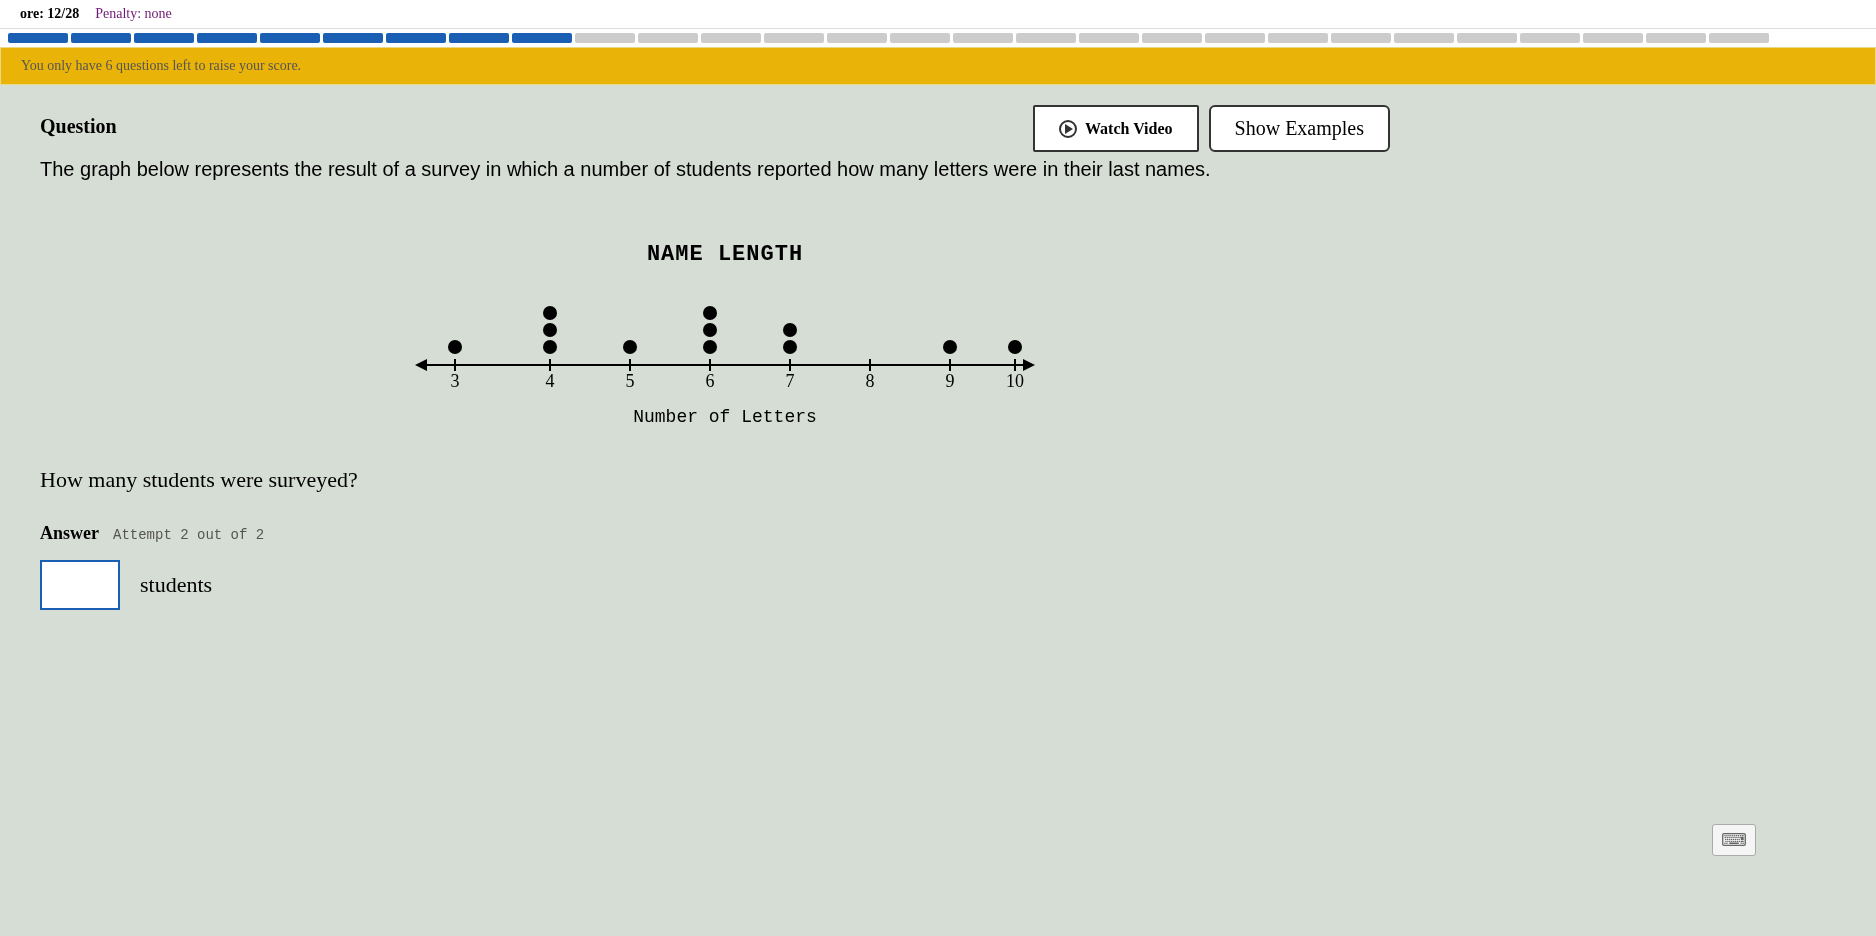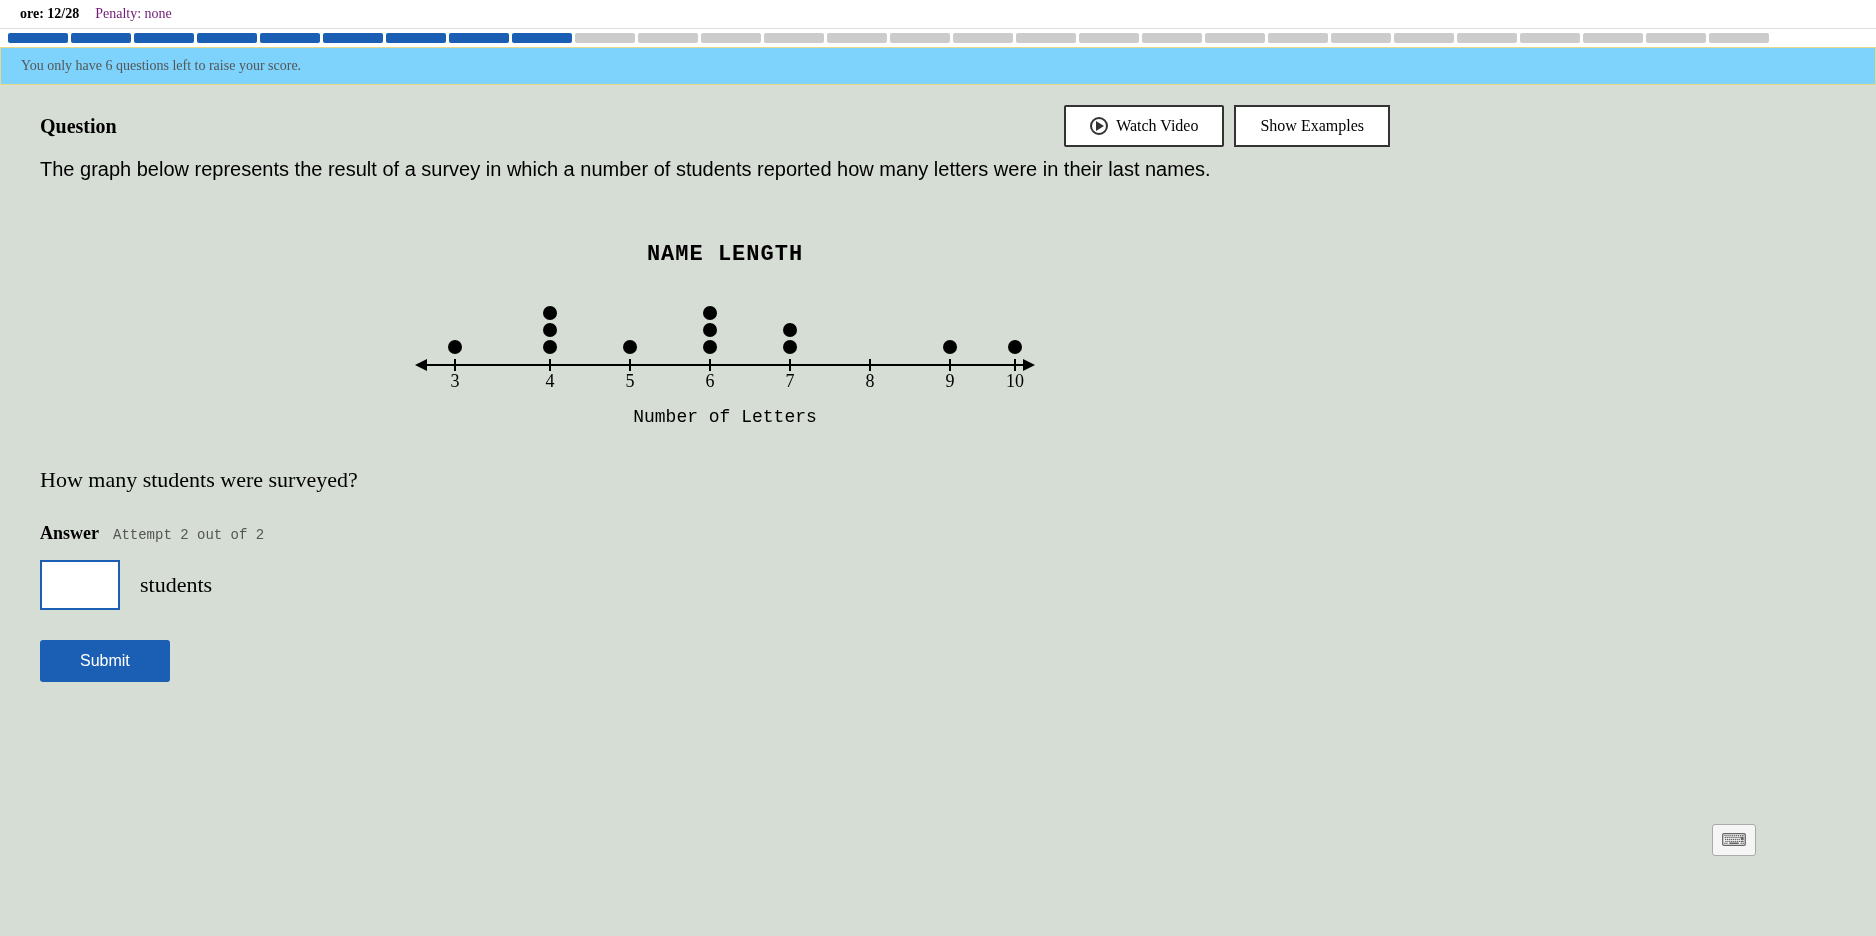--- a/index.html
+++ b/index.html
@@ -38,21 +38,21 @@
       width: 60px;
       background: #1a5fb4;
       border-radius: 2px;
     }
     .progress-segment.empty {
       background: #ccc;
     }
 
     
     .warning-banner {
-      background: #7dd3fc;
+      background: #eab308;
       border: 1px solid #e8d88a;
       padding: 10px 20px;
       font-size: 14px;
       color: #555;
       margin: 0;
     }
 
     
     .main-content {
       padding: 30px 40px 40px 40px;
@@ -72,28 +72,29 @@
       border: 2px solid #333;
       background: #fff;
       padding: 10px 24px;
       font-size: 16px;
       cursor: pointer;
       display: flex;
       align-items: center;
       gap: 8px;
       border-radius: 2px;
       font-family: Georgia, serif;
+      font-weight: bold;
     }
     .btn-show-examples {
       border: 2px solid #333;
       background: #fff;
       padding: 10px 24px;
-      font-size: 16px;
+      font-size: 20px;
       cursor: pointer;
-      border-radius: 0;
+      border-radius: 6px;
       font-family: Georgia, serif;
     }
     .play-icon {
       width: 18px;
       height: 18px;
       border: 2px solid #333;
       border-radius: 50%;
       display: inline-flex;
       align-items: center;
       justify-content: center;
@@ -340,19 +341,16 @@
 
   <div class="answer-section">
     <span class="answer-label">Answer</span>
     <span class="attempt-label">Attempt 2 out of 2</span>
     <div class="answer-row">
       <input type="text" class="answer-input" style="">
       <span class="students-label">students</span>
     </div>
   </div>
 
-  <div style="margin-top: 30px;">
-    <button class="btn-submit">Submit</button>
-  </div>
 
 </div>
 
 <div class="keyboard-icon">⌨</div>
 
 </body></html>

